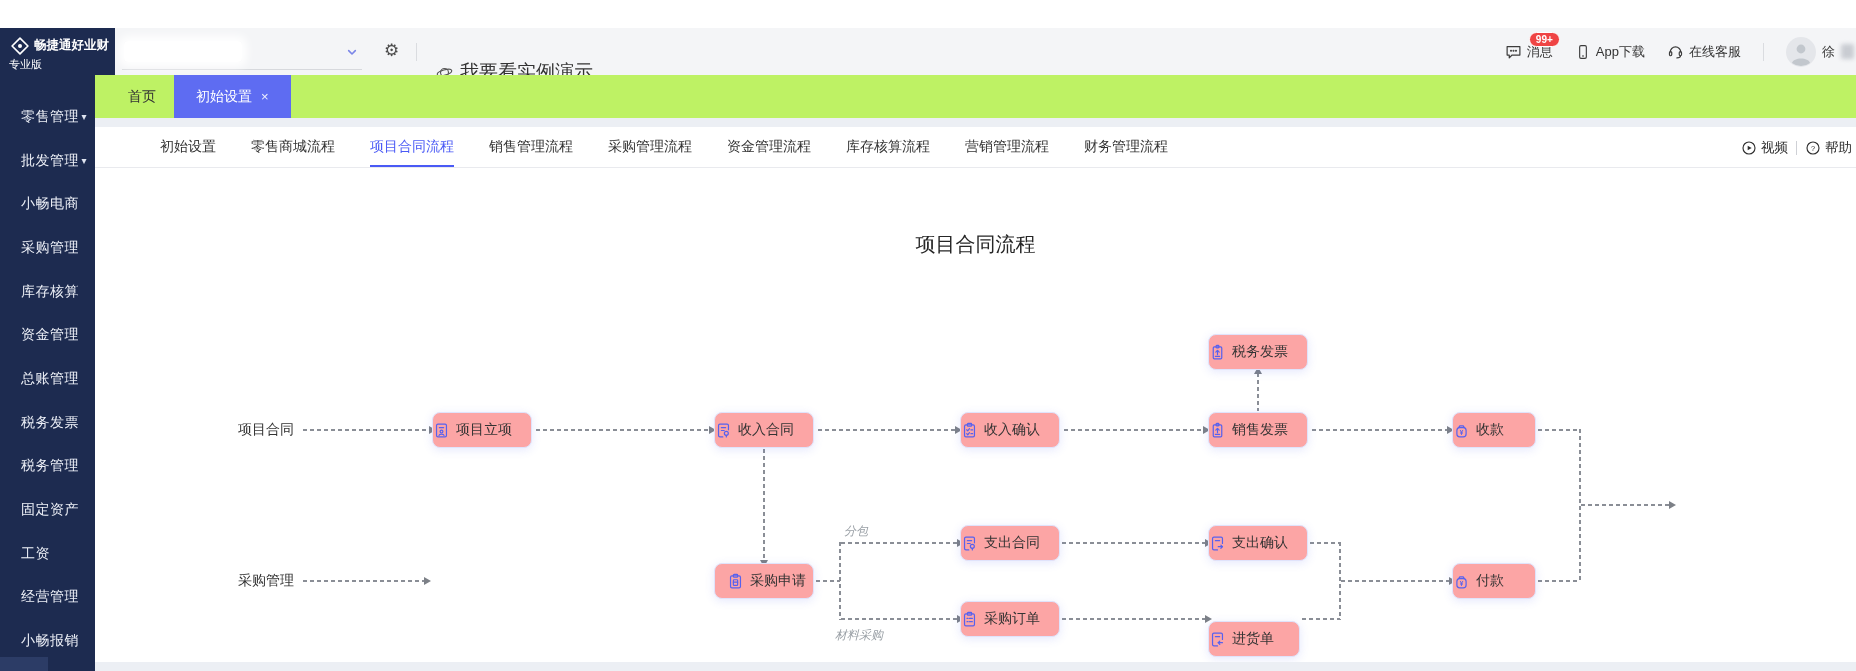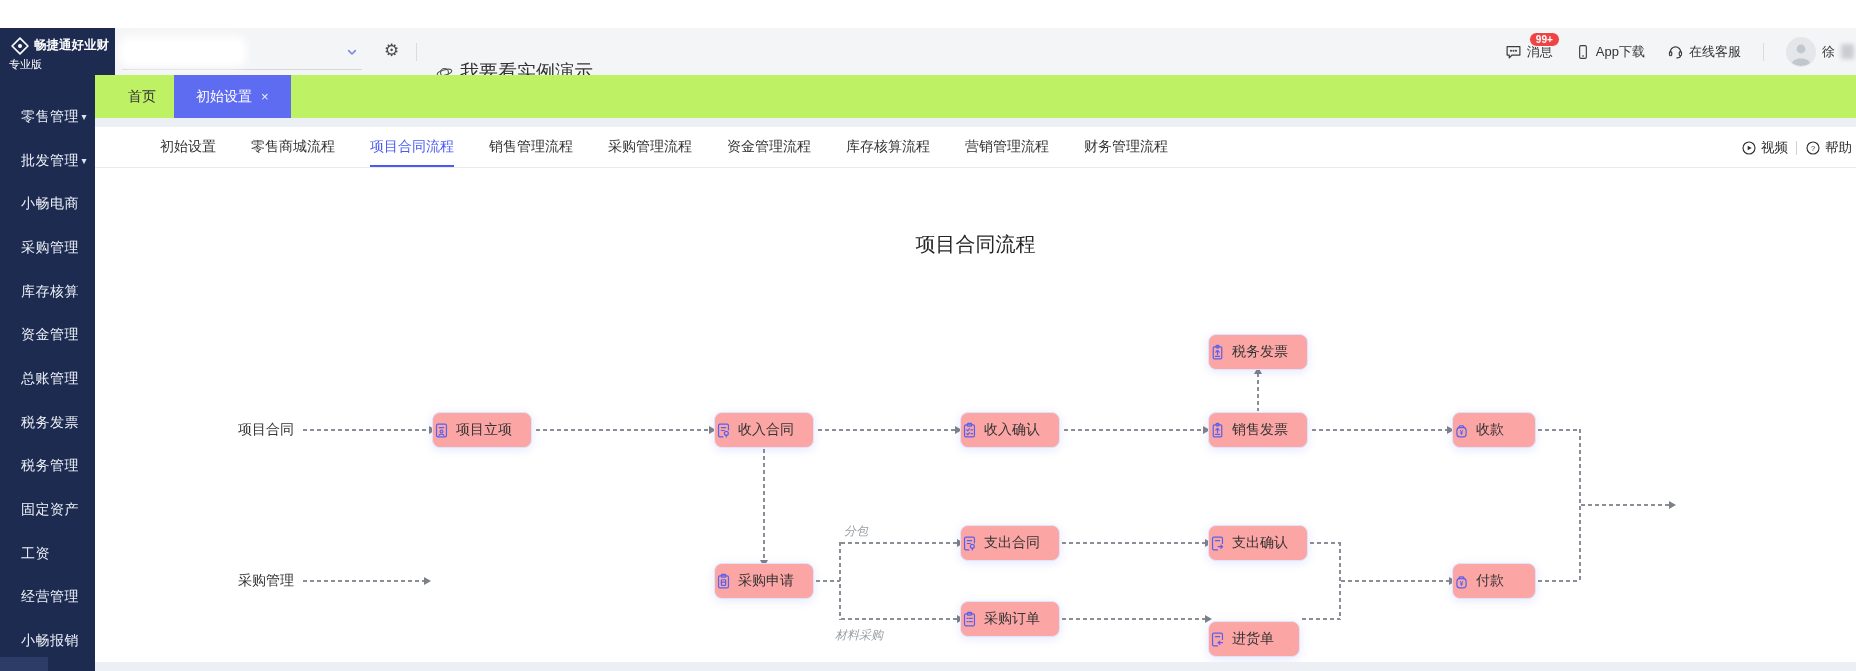--- a/index.html
+++ b/index.html
@@ -302,21 +302,21 @@
     <span>销售发票</span>
   </div>
   <div class="node" style="left:1357px;top:285px;width:84px;">
     <svg class="nic" viewBox="0 0 24 24">
         <rect x="5.5" y="8" width="13" height="13" rx="4"></rect>
         <path d="M8,8 l1.6,-2.5 h4.8 L16,8"></path>
         <text x="12" y="18" text-anchor="middle" font-size="9">¥</text>
       </svg>
     <span>收款</span>
   </div>
-  <div class="node" style="left:619px;top:436px;width:100px;">
+  <div class="node" style="left:619px;top:436px;width:100px;padding-left:12px;">
     <svg class="nic" viewBox="0 0 24 24">
         <rect x="5" y="4" width="14" height="17" rx="2"></rect>
         <rect x="9" y="2" width="6" height="4" rx="1"></rect>
         <rect x="9" y="9.5" width="6" height="8" rx="1"></rect>
         <line x1="9" y1="13" x2="15" y2="13"></line>
       </svg>
     <span>采购申请</span>
   </div>
   <div class="node" style="left:865px;top:398px;width:100px;">
     <svg class="nic" viewBox="0 0 24 24">

